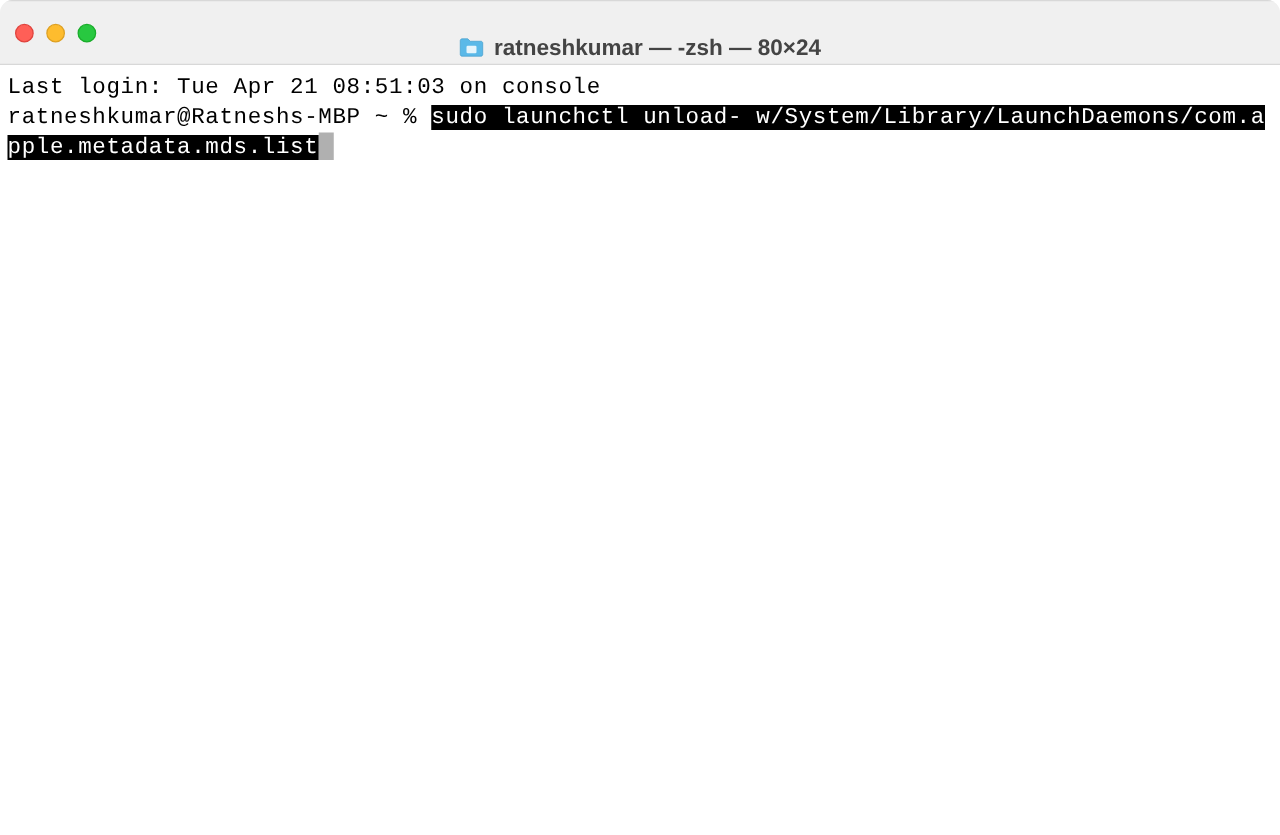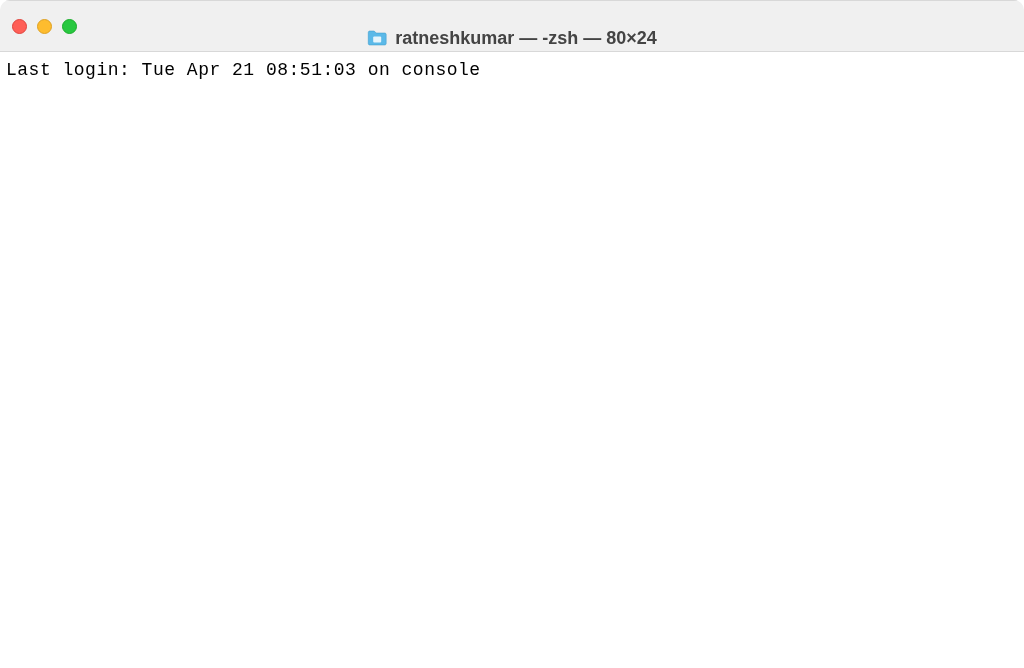--- a/index.html
+++ b/index.html
@@ -103,14 +103,14 @@
     <div class="title-center">
       <span class="folder-icon">
         <svg viewBox="0 0 20 16" width="20" height="16">
           <path d="M1 2.5C1 1.67 1.67 1 2.5 1H7l2 2h8.5C18.33 3 19 3.67 19 4.5V13.5C19 14.33 18.33 15 17.5 15H2.5C1.67 15 1 14.33 1 13.5V2.5Z" fill="#5bb9e8" stroke="#3b99c8" stroke-width="0.5"></path>
           <rect x="6" y="6.5" width="8" height="6" rx="1" fill="#ffffff" opacity="0.85"></rect>
         </svg>
       </span>
       <span class="window-title">ratneshkumar — -zsh — 80×24</span>
     </div>
   </div>
-  <div class="terminal-body"><span class="login-line">Last login: Tue Apr 21 08:51:03 on console</span></div>
+  <div class="terminal-body"><span class="login-line">Last login: Tue Apr 21 08:51:03 on console</span><span class="prompt-line"><span class="prompt">ratneshkumar@Ratneshs-MBP ~ % </span><span class="selected-cmd">sudo launchctl unload- w/System/Library/LaunchDaemons/com.apple.metadata.mds.list</span><span class="cursor"></span></span></div>
 </div>
 
 </body></html>

